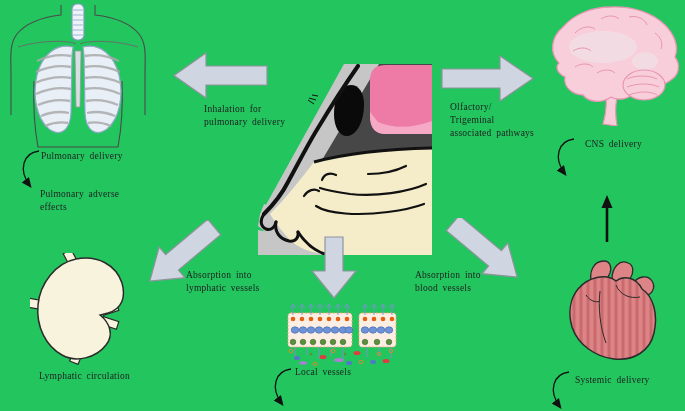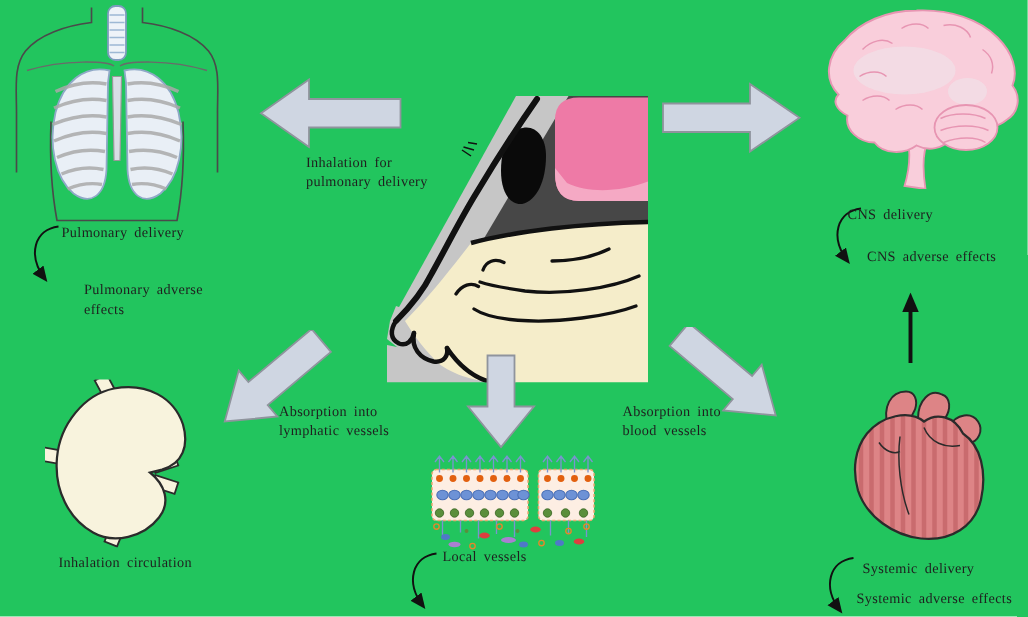--- a/index.html
+++ b/index.html
@@ -212,39 +212,40 @@
   <svg class="abs" style="left:270px;top:366px" width="26" height="46" viewBox="0 0 26 46">
     <path d="M21,3 C5,5 0,22 12,38" fill="none" stroke="#111" stroke-width="1.3" marker-end="url(#ah)"></path>
   </svg>
   <svg class="abs" style="left:548px;top:369px" width="26" height="46" viewBox="0 0 26 46">
     <path d="M21,3 C5,5 0,22 12,38" fill="none" stroke="#111" stroke-width="1.3" marker-end="url(#ah)"></path>
   </svg>
 
   <div class="label" style="left:204px;top:103px">Inhalation for
 pulmonary delivery</div>
 
+  <div class="label" style="left:450px;top:101px">Olfactory/
+Trigeminal
+associated pathways</div>
 
   <div class="label" style="left:41px;top:150px">Pulmonary delivery</div>
 
-  <div class="label" style="left:56px;top:188px">Pulmonary adverse
+  <div class="label" style="left:40px;top:188px">Pulmonary adverse
 effects</div>
 
-  <div class="label" style="left:565px;top:138px">CNS delivery</div>
-
-  <div class="label" style="left:578px;top:166px">CNS adverse effects</div>
+  <div class="label" style="left:585px;top:138px">CNS delivery</div>
+
 
 
   <div class="label" style="left:186px;top:269px">Absorption into
 lymphatic vessels</div>
 
   <div class="label" style="left:415px;top:269px">Absorption into
 blood vessels</div>
 
-  <div class="label" style="left:39px;top:370px">Inhalation circulation</div>
+  <div class="label" style="left:39px;top:370px">Lymphatic circulation</div>
 
   <div class="label" style="left:295px;top:366px">Local vessels</div>
 
 
   <div class="label" style="left:575px;top:374px">Systemic delivery</div>
 
-  <div class="label" style="left:571px;top:394px">Systemic adverse effects</div>
 
 </div>
 
 </body></html>

